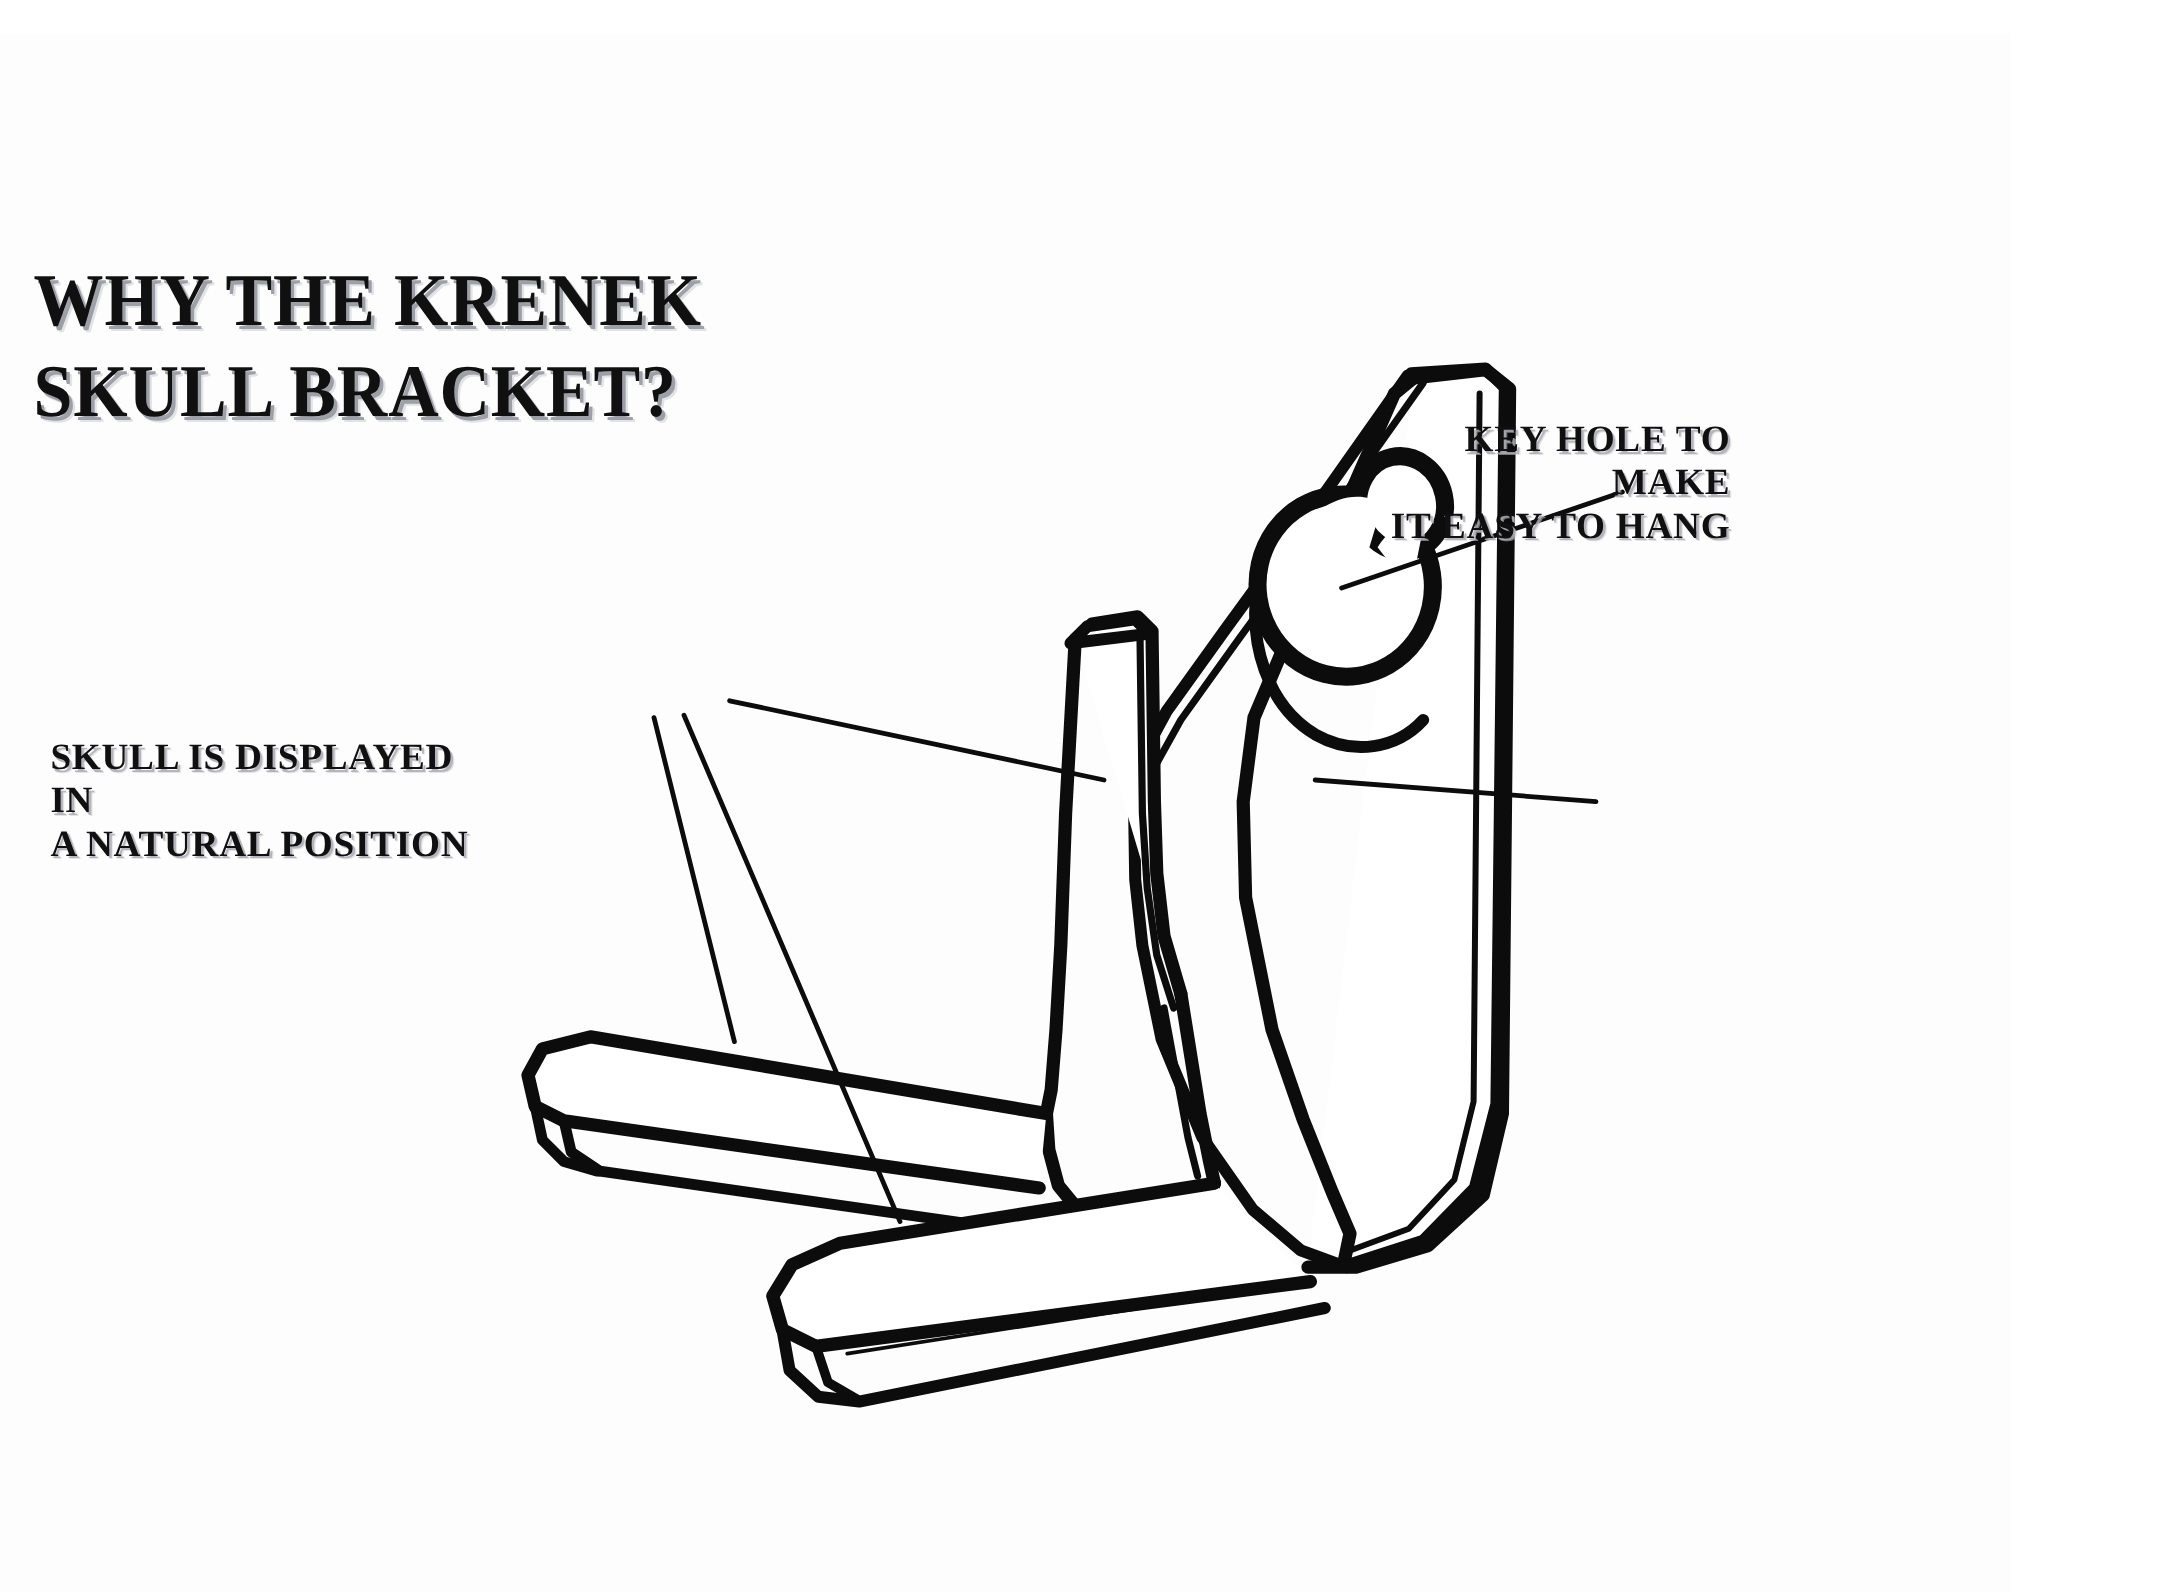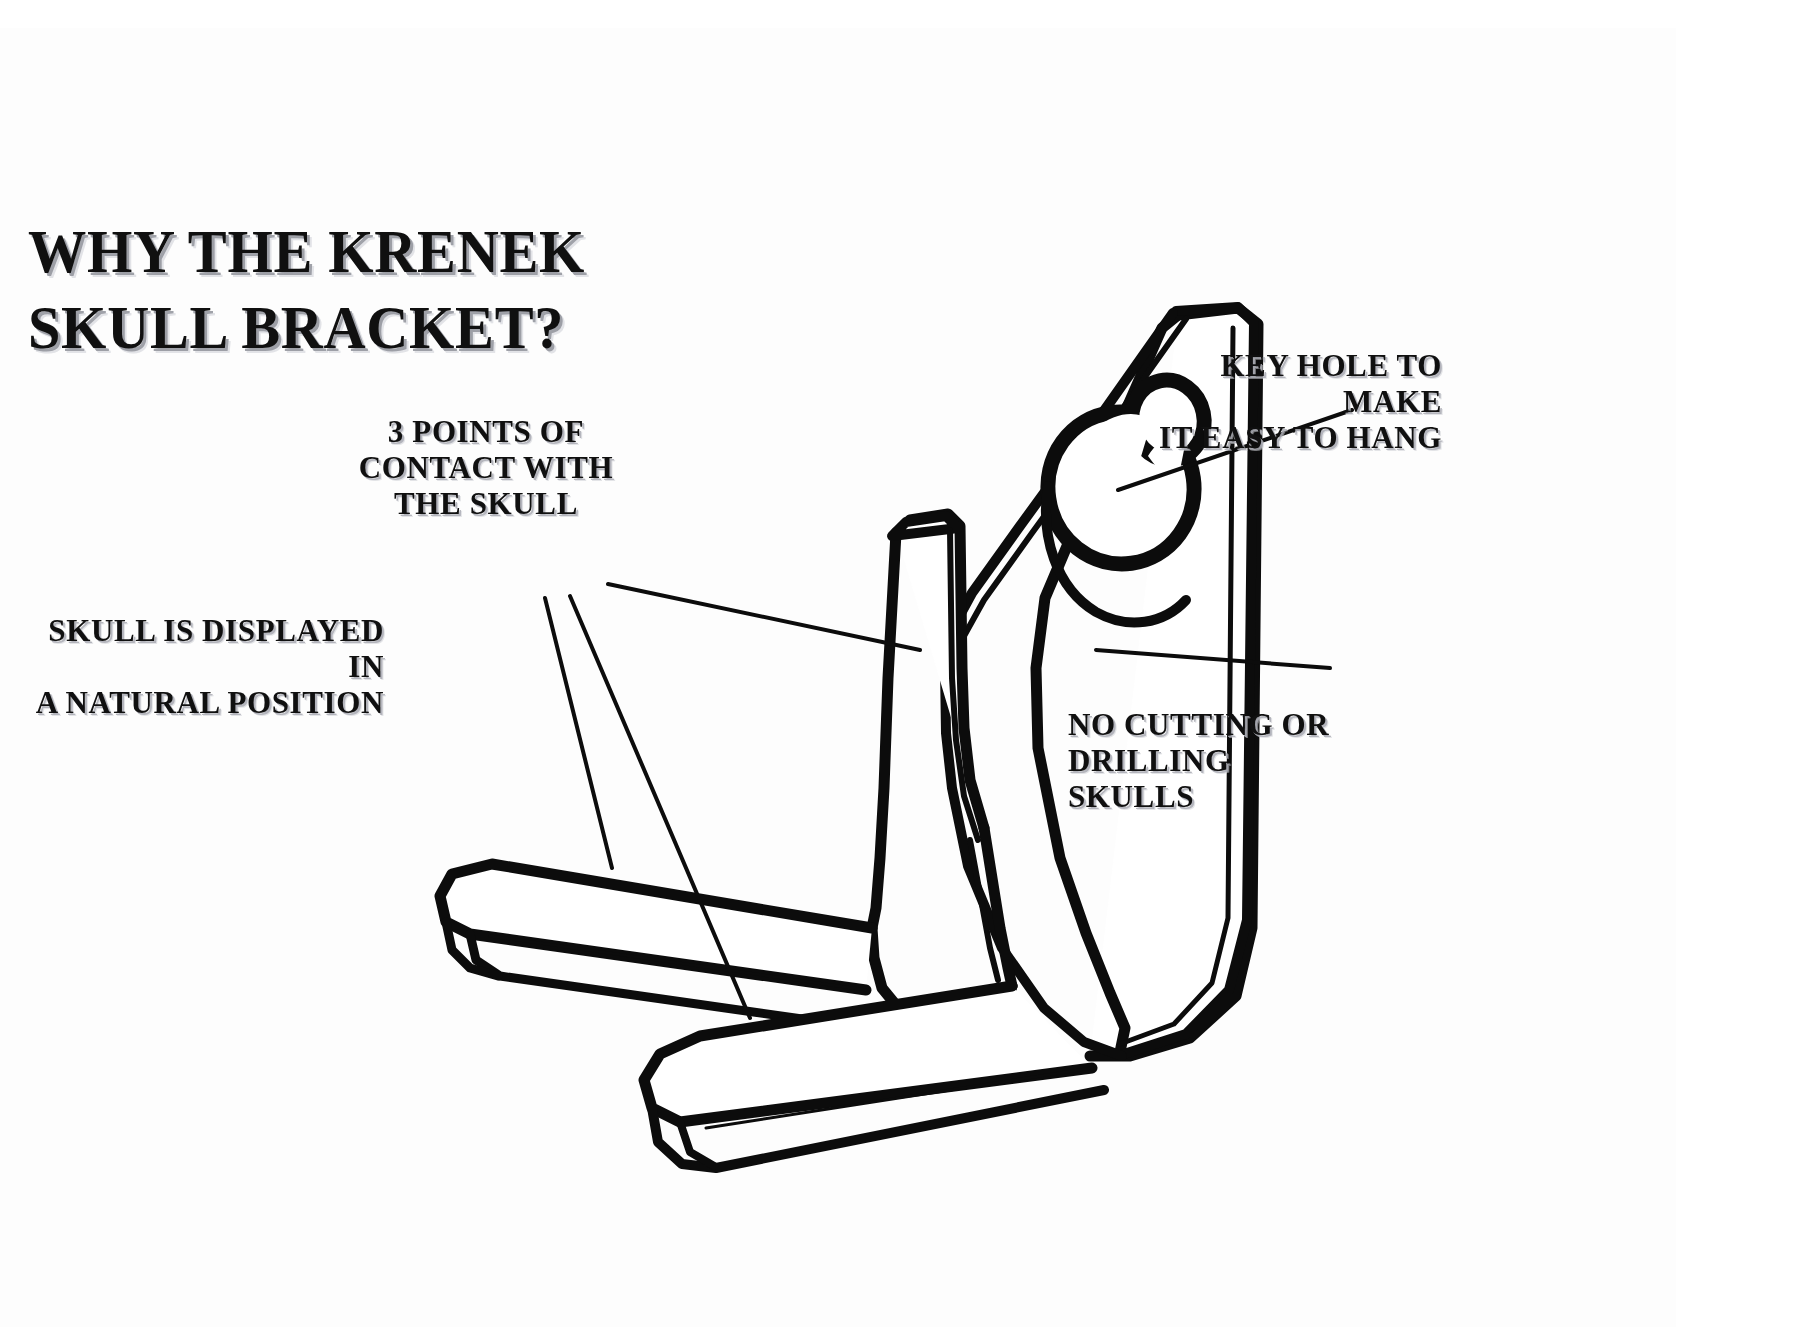--- a/index.html
+++ b/index.html
@@ -53,24 +53,24 @@
   .ann {
     font-size: 31px;
   }
   #ann-3points {
     left: 356px;
     top: 386px;
     width: 260px;
     text-align: center;
   }
   #ann-natural {
-    left: 26px;
+    left: 42px;
     top: 585px;
     width: 358px;
-    text-align: right;
+    text-align: left;
   }
   #ann-keyhole {
     left: 1140px;
     top: 320px;
     width: 302px;
     text-align: right;
   }
   #ann-powder {
     left: 1120px;
     top: 528px;
@@ -226,27 +226,22 @@
       <line x1="1352" y1="382" x2="1118" y2="462" stroke-width="4"></line>
 
       <line x1="1330" y1="640" x2="1096" y2="622" stroke-width="4"></line>
 
     </g>
   </svg>
 
   <div class="txt" id="title">Why the Krenek
 Skull Bracket?</div>
 
-  <div class="txt ann" id="ann-3points">3 Points of
-Contact with
-the Skull</div>
 
   <div class="txt ann" id="ann-natural">Skull is displayed in
 a natural position</div>
 
   <div class="txt ann" id="ann-keyhole">Key hole to make
 it easy to hang</div>
 
 
-  <div class="txt ann" id="ann-nocut">No cutting or drilling
-skulls</div>
 
 </div>
 
 </body></html>

